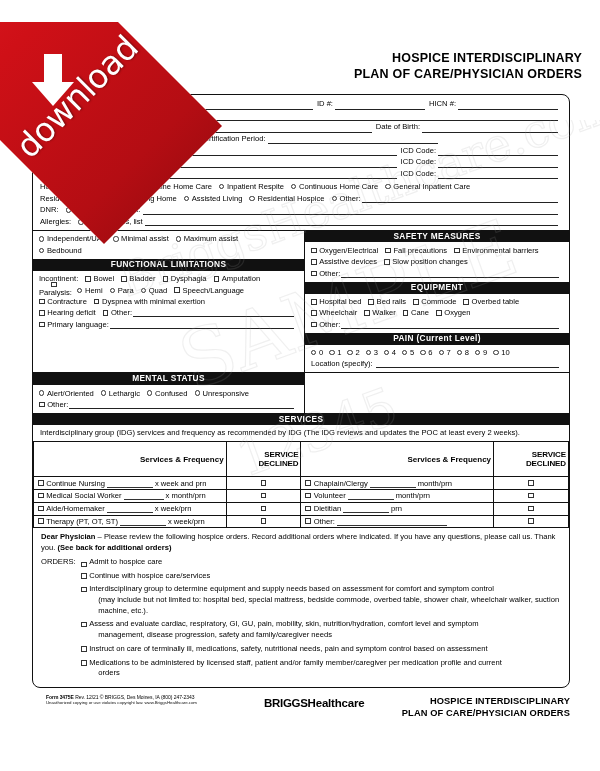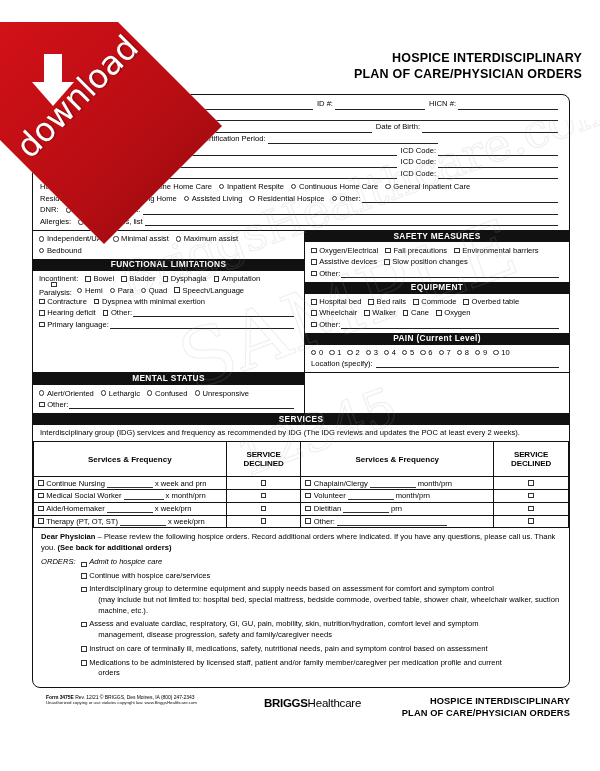--- a/index.html
+++ b/index.html
@@ -114,41 +114,41 @@
   
   .svc-note{
     font-size:7.6px; line-height:10.4px; padding:3px 7px 3px 7px;
   }
   table.svc{ width:100%; border-collapse:collapse; table-layout:fixed; }
   table.svc th, table.svc td{
     border:.9px solid #111; font-size:7.6px; padding:1.4px 4px;
     vertical-align:middle;
   }
   table.svc th{
-    text-align:center; font-weight:bold; font-size:8px; background:#fff;
+    text-align:right; font-weight:bold; font-size:8px; background:#fff;
     padding:8px 2px;
   }
   th.decl{ font-size:6.9px; letter-spacing:-0.1px; }
   .col-svc{ width:36%; }
   .col-dec{ width:14%; }
   td.dec{ text-align:center; }
   .fillline{
     display:inline-block; border-bottom:.8px solid #333;
     height:7px; vertical-align:bottom; margin:0 2px;
   }
   .fl46{ width:46px; } .fl40{ width:40px; } .fl110{ width:110px; }
 
   
   .dear{
     font-size:7.6px; line-height:10.3px; padding:4px 8px 2px 8px;
   }
   .dear b{ font-weight:bold; }
   .orders{ padding:2px 8px 4px 8px; font-size:7.6px; }
   .ord-head{
-    display:flex; align-items:flex-end; line-height:10.6px;font-style:italic;
+    display:flex; align-items:flex-end; line-height:10.6px;
   }
   .ord-word{ width:40px; flex:none; font-size:7.6px; }
   .ord-item{
     display:flex; align-items:flex-start; margin-left:40px;
     line-height:10.6px; margin-top:3.2px;
   }
   .ord-item .cbx{ margin-top:2.4px; }
   .ord-txt{ flex:1; }
   .ord-sub{ display:block; padding-left:9px; }
 
@@ -157,21 +157,21 @@
     position:absolute; left:32px; top:694px; width:538px; height:40px;
   }
   .f-left{ position:absolute; left:14px; top:0; }
   .f-l1{ font-size:5px; line-height:6.4px; letter-spacing:-.05px; white-space:nowrap; }
   .f-l1 b{ font-weight:bold; }
   .f-l2{ font-size:4.4px; line-height:6.2px; letter-spacing:-.05px; color:#111; white-space:nowrap; }
   .f-brand{
     position:absolute; left:232px; top:3px; font-size:11.5px; white-space:nowrap;
   }
   .f-brand .b1{ font-weight:bold; letter-spacing:-.3px; }
-  .f-brand .b2{ font-weight:normal; letter-spacing:-.2px; }
+  .f-brand .b2{ font-weight:bold; letter-spacing:-.2px; }
   .f-right{
     position:absolute; right:0; top:2px; text-align:right;
     font-size:9.3px; font-weight:bold; line-height:11.6px; letter-spacing:.1px;
   }
 
   
   #wm{
     position:absolute; left:0; top:120px; width:600px; height:430px;
     z-index:30; pointer-events:none; opacity:.16;
   }

